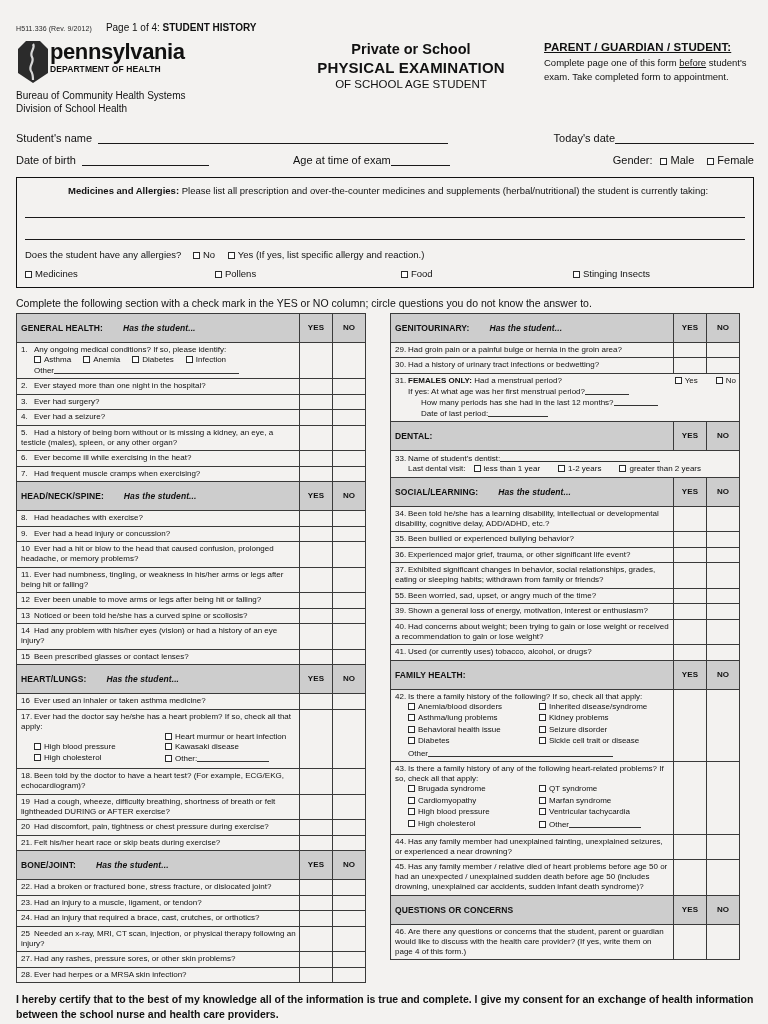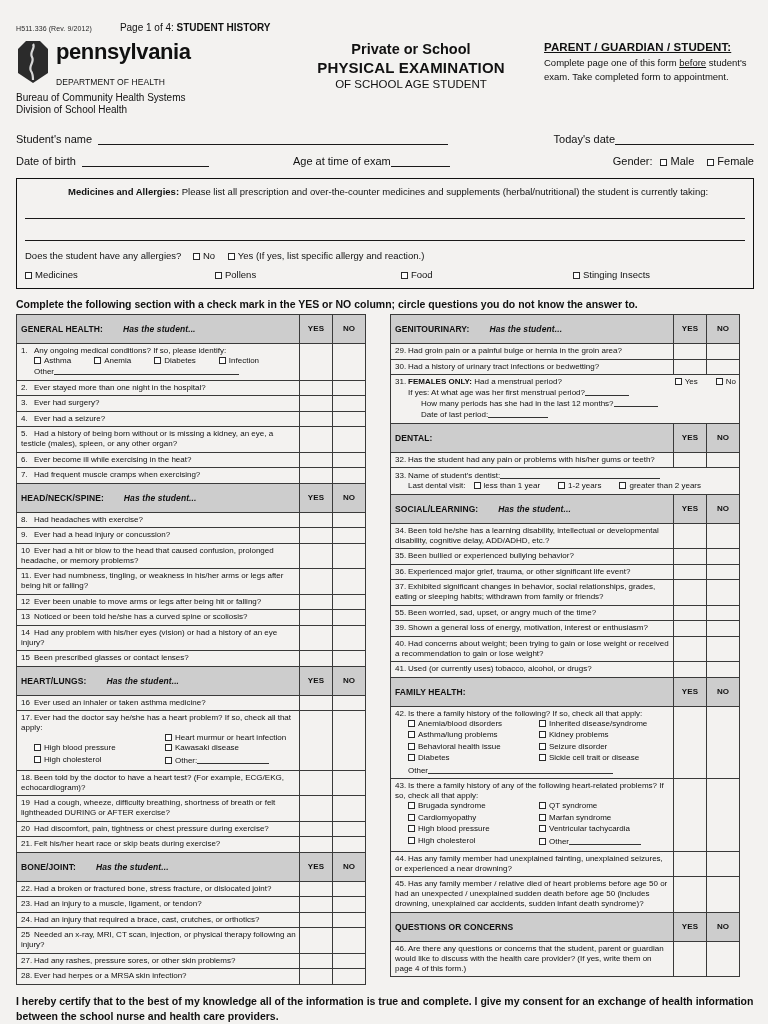--- a/index.html
+++ b/index.html
@@ -8,32 +8,32 @@
     width:768px; height:1024px;
     background:#f3f2f0;
     font-family:"Liberation Sans", sans-serif;
     color:#111;
     position:relative;
     overflow:hidden;
   }
   .page { position:absolute; inset:0; padding:22px 14px 6px 16px; }
 
   
-  .formid-row { display:flex; align-items:baseline; gap:28px; font-size:7.5px; }
+  .formid-row { display:flex; align-items:baseline; gap:14px; font-size:7.5px; }
   .formid { font-size:7px; letter-spacing:.1px; color:#2a2a2a; }
   .pageof { font-size:10px; }
   .pageof b { font-weight:bold; }
 
   .head { display:flex; margin-top:4px; }
   .head-left { width:262px; }
-  .logo-row { display:flex; align-items:flex-start; gap:6px; }
+  .logo-row { display:flex; align-items:flex-start; }
   .keystone { width:34px; height:46px; flex:none; margin-top:2px; }
   .wordmark { line-height:1; padding-top:4px; }
   .wm1 { font-size:22px; font-weight:bold; letter-spacing:-.4px; }
-  .wm2 { font-size:8.5px; font-weight:normal; letter-spacing:.1px; margin-top:15px; }
+  .wm2 { font-size:8.5px; font-weight:bold; letter-spacing:.1px; margin-top:2px; }
   .bureau { font-size:10px; line-height:1.28; margin-top:5px; }
 
   .head-mid { flex:1; text-align:center; padding-top:4px; }
   .t1 { font-size:14.5px; font-weight:bold; }
   .t2 { font-size:15px; font-weight:bold; margin-top:2px; letter-spacing:.2px; }
   .t3 { font-size:11.5px; margin-top:2px; }
 
   .head-right { width:210px; padding-top:4px; }
   .pg-title { font-size:11.5px; font-weight:bold; text-decoration:underline; letter-spacing:.1px; }
   .pg-body { font-size:9.5px; line-height:1.5; margin-top:3px; }
@@ -50,41 +50,41 @@
   
   .medbox { border:1.2px solid #111; margin-top:11px; padding:7px 8px 8px; font-size:9.5px; }
   .medbox .t { font-size:9.5px;margin-left:43px; }
   .medbox .t b { font-weight:bold; }
   .medline { border-bottom:1px solid #1a1a1a; height:17px; margin-top:5px; }
   .allerg { margin-top:9px; }
   .chips { display:flex; margin-top:8px; }
   .chips > div { font-size:9.5px; }
 
   
-  .instruct { font-size:10.5px; font-weight:bold; margin:9px 0 4px; }
+  .instruct { font-size:10.5px; font-weight:normal; margin:9px 0 4px; }
 
   
   .cols { display:flex; gap:24px; }
   .col { width:350px; }
   table.q { width:100%; border-collapse:collapse; table-layout:fixed; }
   table.q td { border:1px solid #3a3a3a; vertical-align:top; }
   td.txt { padding:2px 3px 2.5px 4px; font-size:8px; line-height:1.25; }
   td.yn { width:33px; }
   col.c-yn { width:33px; }
   tr.sec td {
     background:#cdcdcd;
     font-size:8.5px; font-weight:bold;
     padding:9px 4px; letter-spacing:.1px;
   }
   tr.sec td.ynh { text-align:center; font-weight:bold; font-size:8px; }
   tr.sec .hs { font-style:italic; font-weight:bold; padding-left:20px; }
   .qn { display:inline-block; min-width:13px; }
   .ind { padding-left:13px; display:block; }
   .ind2 { padding-left:26px; display:block; }
-  .opts { display:flex; flex-wrap:wrap; padding-left:13px;gap:11px; }
+  .opts { display:flex; flex-wrap:wrap; padding-left:13px; }
   .opt { margin-right:12px; white-space:nowrap; }
   .grid2 { display:flex; padding-left:13px; }
   .grid2 > div { width:50%; }
   .grid2 .opt { display:block; margin:0 0 1.5px 0; }
   .uline { display:inline-block; border-bottom:1px solid #333; height:9px; vertical-align:-1px; }
 
   
   .certify { font-size:10.5px; font-weight:bold; line-height:1.42; margin-top:9px; }
   .sig-row { display:flex; align-items:flex-end; margin-top:11px; font-size:10.5px; }
 </style>
@@ -388,25 +388,20 @@
                 <div class="ind2">How many periods has she had in the last 12 months?<span class="uline" style="width:44px"></span></div>
                 <div class="ind2">Date of last period:<span class="uline" style="width:60px"></span></div>
               </td>
             </tr>
             <tr class="sec">
               <td>DENTAL:</td>
               <td class="ynh">YES</td>
               <td class="ynh">NO</td>
             </tr>
             <tr>
-              <td class="txt"><span class="qn">32.</span><span>Has the student had any pain or problems with his/her gums or teeth?</span></td>
-              <td class="yn"></td>
-              <td class="yn"></td>
-            </tr>
-            <tr>
               <td class="txt" colspan="3"><span class="qn">33.</span><span>Name of student's dentist:</span><span class="uline" style="width:160px"></span><div class="ind">Last dental visit: <span class="opt" style="margin-left:6px"><span class="cb"></span>less than 1 year</span><span class="opt" style="margin-left:6px"><span class="cb"></span>1-2 years</span><span class="opt" style="margin-left:6px"><span class="cb"></span>greater than 2 years</span></div></td>
             </tr>
             <tr class="sec">
               <td>SOCIAL/LEARNING:<span class="hs">Has the student...</span></td>
               <td class="ynh">YES</td>
               <td class="ynh">NO</td>
             </tr>
             <tr>
               <td class="txt"><span class="qn">34.</span><span>Been told he/she has a learning disability, intellectual or developmental disability, cognitive delay, ADD/ADHD, etc.?</span></td>
               <td class="yn"></td>

